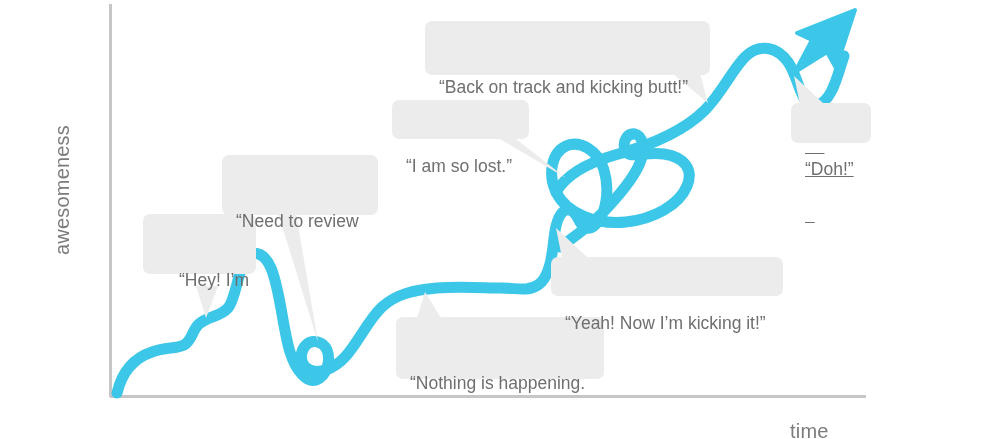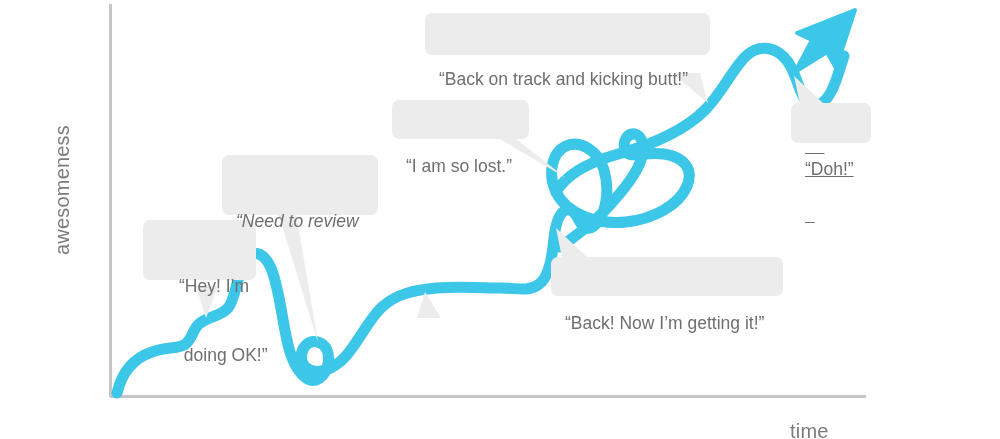--- a/index.html
+++ b/index.html
@@ -138,39 +138,42 @@
     <polygon class="tail" points="562,258 588,258 556,228"></polygon>
     <polygon class="tail" points="500,139 516,139 566,178"></polygon>
     <polygon class="tail" points="672,73 700,73 708,103"></polygon>
     <polygon class="tail" points="800,104 824,104 794,76"></polygon>
   </svg>
 
   <div class="axis-label" id="ylabel">awesomeness</div>
 
   <div class="axis-label" id="xlabel">time</div>
 
-  <div class="bubble" style="left:143px; top:220px; width:113px; height:60px;padding-left:36px;">
+  <div class="bubble" style="left:143px; top:214px; width:113px; height:60px;padding-left:36px;">
     <span class="line">“Hey! I’m</span>
-    <span class="line"> doing OK!”</span>
   </div>
 
-  <div class="bubble" style="left:222px; top:155px; width:156px; height:60px;font-style:italic;">
+  <div class="bubble" style="left:222px; top:155px; width:156px; height:60px;">
     <span class="line">“Need to review</span>
   </div>
 
+  <div class="bubble" style="left:396px; top:317px; width:208px; height:62px;">
+    <span class="line">“Nothing is happening.</span>
+    
+  </div>
 
   <div class="bubble" style="left:551px; top:257px; width:232px; height:39px;">
-    <span class="line">“Back! Now I’m getting it!”</span>
+    <span class="line">“Yeah! Now I’m kicking it!”</span>
   </div>
 
   <div class="bubble" style="left:392px; top:100px; width:137px; height:39px;border-radius:7px;">
     <span class="line">“I am so lost.”</span>
   </div>
 
-  <div class="bubble" style="left:425px; top:13px; width:285px; height:42px;">
+  <div class="bubble" style="left:425px; top:21px; width:285px; height:54px;">
     <span class="line">“Back on track and kicking butt!”</span>
   </div>
 
   <div class="bubble" style="left:791px; top:103px; width:80px; height:40px;text-decoration:underline;">
     <span class="line">“Doh!”</span>
   </div>
 
 </div>
 
 </body></html>

